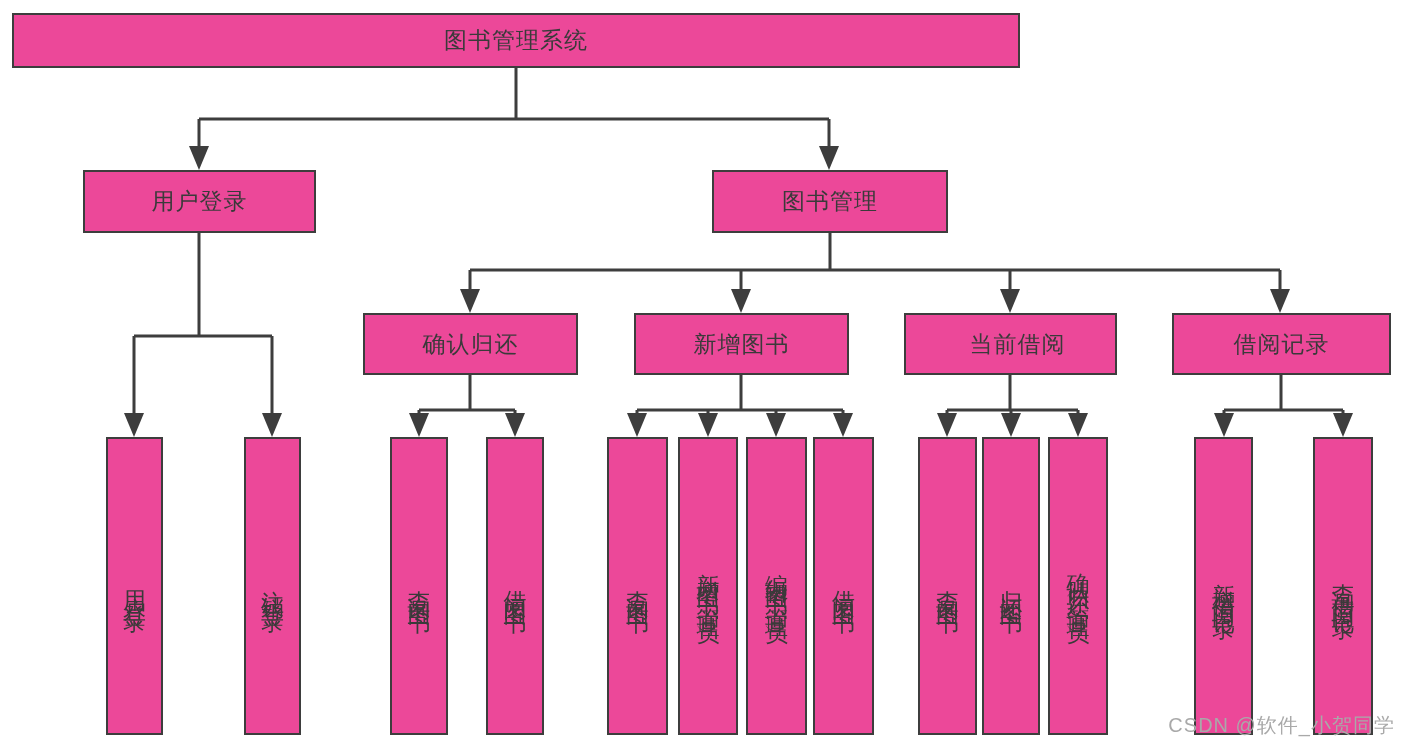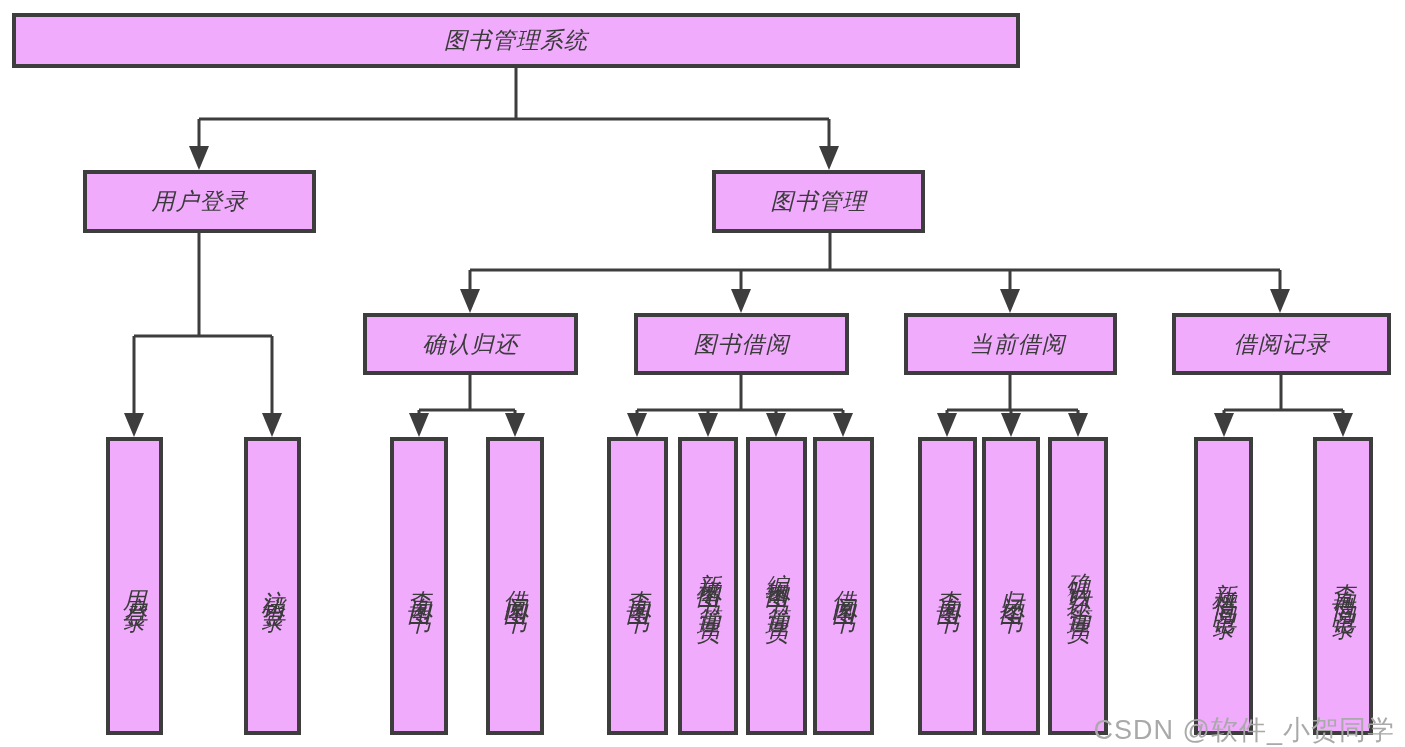--- a/index.html
+++ b/index.html
@@ -13,47 +13,46 @@
   }
   #wires {
     position: absolute;
     left: 0; top: 0;
     width: 1405px; height: 747px;
     z-index: 1;
   }
   .node {
     position: absolute;
     box-sizing: border-box;
-    background: #f0abfc;
-    border: 4px solid #14532d;
+    background: #ec4899;
+    border: 2px solid #14532d;
     display: flex;
     align-items: center;
     justify-content: center;
     z-index: 2;
-    font-style: italic;
   }
   .node .label {
     color: #3a3a3a;
     white-space: nowrap;
   }
   .node.h .label {
     font-size: 23px;
     letter-spacing: 1px;
   }
   .node.v .label {
     writing-mode: vertical-rl;
     font-size: 23px;
     letter-spacing: 7px;
     line-height: 1;
   }
   .watermark {
     position: absolute;
     top: 712px;
     right: 10px;
-    font-size: 27px;
+    font-size: 20px;
     color: #a9a9a9;
     letter-spacing: 1px;
     z-index: 3;
     white-space: nowrap;
   }
 </style>
 </head>
 <body>
 
 <div id="stage">
@@ -85,28 +84,28 @@
       <polygon points="1214,413 1234,413 1224,437" fill="#3d3d3d"></polygon>
       <polygon points="1333,413 1353,413 1343,437" fill="#3d3d3d"></polygon>
     </svg>
   <div class="watermark" style="color: rgb(169, 169, 169);">CSDN @软件_小贺同学</div>
 <div class="node h" style="left: 12px; top: 13px; width: 1008px; height: 55px; border-color: rgb(61, 61, 61);">
       <span class="label" style="color: rgb(58, 58, 58);">图书管理系统</span>
     </div>
     <div class="node h" style="left: 83px; top: 170px; width: 233px; height: 63px; border-color: rgb(61, 61, 61);">
       <span class="label" style="color: rgb(58, 58, 58);">用户登录</span>
     </div>
-    <div class="node h" style="left: 712px; top: 170px; width: 213px; height: 63px; border-color: rgb(61, 61, 61);">
+    <div class="node h" style="left: 712px; top: 170px; width: 236px; height: 63px; border-color: rgb(61, 61, 61);">
       <span class="label" style="color: rgb(58, 58, 58);">图书管理</span>
     </div>
     <div class="node h" style="left: 363px; top: 313px; width: 215px; height: 62px; border-color: rgb(61, 61, 61);">
       <span class="label" style="color: rgb(58, 58, 58);">确认归还</span>
     </div>
     <div class="node h" style="left: 634px; top: 313px; width: 215px; height: 62px; border-color: rgb(61, 61, 61);">
-      <span class="label" style="color: rgb(58, 58, 58);">图书借阅</span>
+      <span class="label" style="color: rgb(58, 58, 58);">新增图书</span>
     </div>
     <div class="node h" style="left: 904px; top: 313px; width: 213px; height: 62px; border-color: rgb(61, 61, 61);">
       <span class="label" style="color: rgb(58, 58, 58); margin-left: 14px;">当前借阅</span>
     </div>
     <div class="node h" style="left: 1172px; top: 313px; width: 219px; height: 62px; border-color: rgb(61, 61, 61);">
       <span class="label" style="color: rgb(58, 58, 58);">借阅记录</span>
     </div>
     <div class="node v" style="left: 106px; top: 437px; width: 57px; height: 298px; border-color: rgb(61, 61, 61);">
       <span class="label" style="color: rgb(58, 58, 58);">用户登录</span>
     </div>

